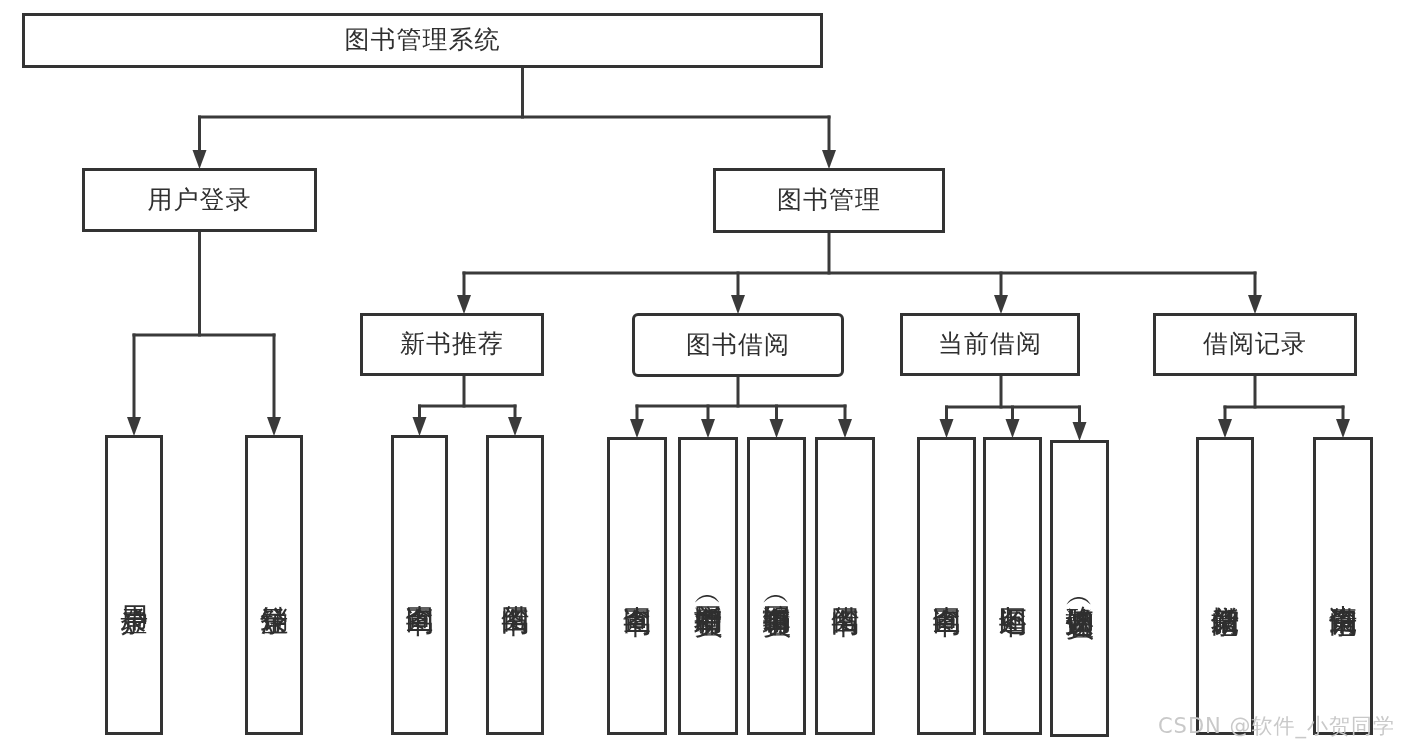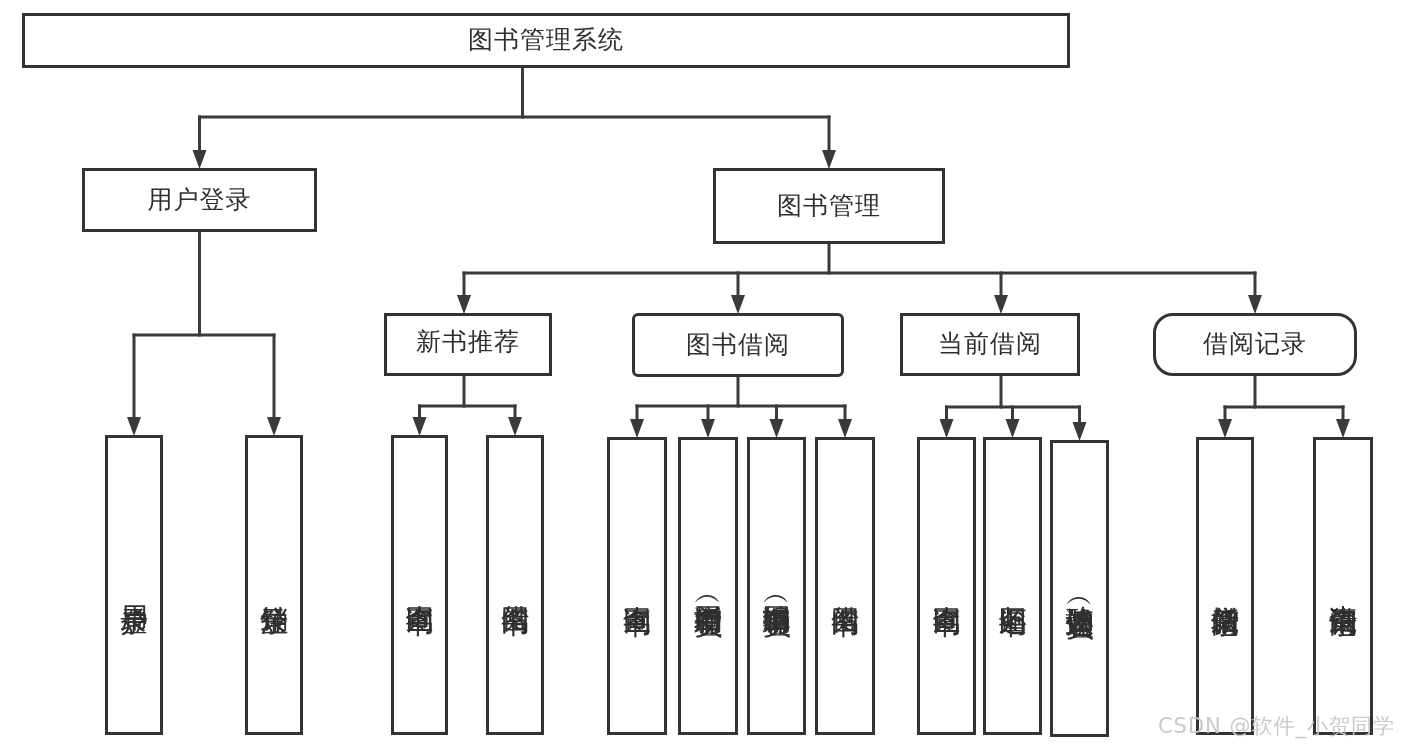--- a/index.html
+++ b/index.html
@@ -99,27 +99,27 @@
       <line x1="1079.5" y1="407" x2="1079.5" y2="425" stroke="#3a3a3a" stroke-width="3" stroke-linecap="square"></line>
       <polygon points="1072.5,422 1086.5,422 1079.5,441" fill="#3a3a3a"></polygon>
       <line x1="1255" y1="376" x2="1255" y2="407" stroke="#3a3a3a" stroke-width="3" stroke-linecap="square"></line>
       <line x1="1225" y1="407" x2="1343" y2="407" stroke="#3a3a3a" stroke-width="3" stroke-linecap="square"></line>
       <line x1="1225" y1="407" x2="1225" y2="422" stroke="#3a3a3a" stroke-width="3" stroke-linecap="square"></line>
       <polygon points="1218,419 1232,419 1225,438" fill="#3a3a3a"></polygon>
       <line x1="1343" y1="407" x2="1343" y2="422" stroke="#3a3a3a" stroke-width="3" stroke-linecap="square"></line>
       <polygon points="1336,419 1350,419 1343,438" fill="#3a3a3a"></polygon>
     </svg>
   <div>
-      <div class="node h" style="left: 22px; top: 13px; width: 1048px; height: 55px;">图书管理系统</div>
+      <div class="node h" style="left: 22px; top: 13px; width: 801px; height: 55px;">图书管理系统</div>
       <div class="node h" style="left: 82px; top: 168px; width: 235px; height: 64px;">用户登录</div>
-      <div class="node h" style="left: 713px; top: 168px; width: 232px; height: 76px;">图书管理</div>
-      <div class="node h" style="left: 384px; top: 313px; width: 168px; height: 63px; font-family: Liberation Mono, monospace;">新书推荐</div>
+      <div class="node h" style="left: 713px; top: 168px; width: 232px; height: 65px;">图书管理</div>
+      <div class="node h" style="left: 360px; top: 313px; width: 184px; height: 63px;">新书推荐</div>
       <div class="node h" style="left: 632px; top: 313px; width: 212px; height: 64px; border-radius: 6px;">图书借阅</div>
       <div class="node h" style="left: 900px; top: 313px; width: 180px; height: 63px;">当前借阅</div>
-      <div class="node h" style="left: 1153px; top: 313px; width: 204px; height: 63px; border-radius: 20px;">借阅记录</div>
+      <div class="node h" style="left: 1153px; top: 313px; width: 204px; height: 63px;">借阅记录</div>
       <div class="node v" style="left: 105px; top: 435px; width: 58px; height: 300px;">用户登录</div>
       <div class="node v" style="left: 245px; top: 435px; width: 58px; height: 300px;">注销登录</div>
       <div class="node v" style="left: 391px; top: 435px; width: 57px; height: 300px;">查询图书</div>
       <div class="node v" style="left: 486px; top: 435px; width: 58px; height: 300px;">借阅图书</div>
       <div class="node v" style="left: 607px; top: 437px; width: 60px; height: 298px;">查询图书</div>
       <div class="node v" style="left: 678px; top: 437px; width: 60px; height: 298px;">新增图书（管理员）</div>
       <div class="node v" style="left: 747px; top: 437px; width: 59px; height: 298px;">编辑图书（管理员）</div>
       <div class="node v" style="left: 815px; top: 437px; width: 60px; height: 298px;">借阅图书</div>
       <div class="node v" style="left: 917px; top: 437px; width: 59px; height: 298px;">查询图书</div>
       <div class="node v" style="left: 983px; top: 437px; width: 59px; height: 298px;">归还图书</div>

